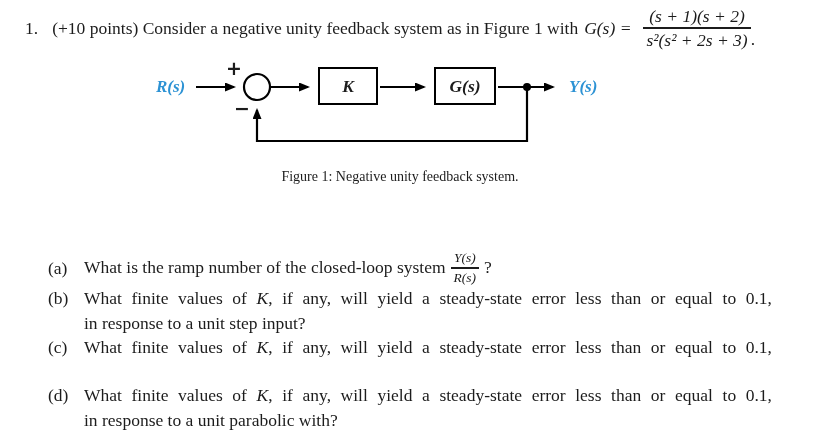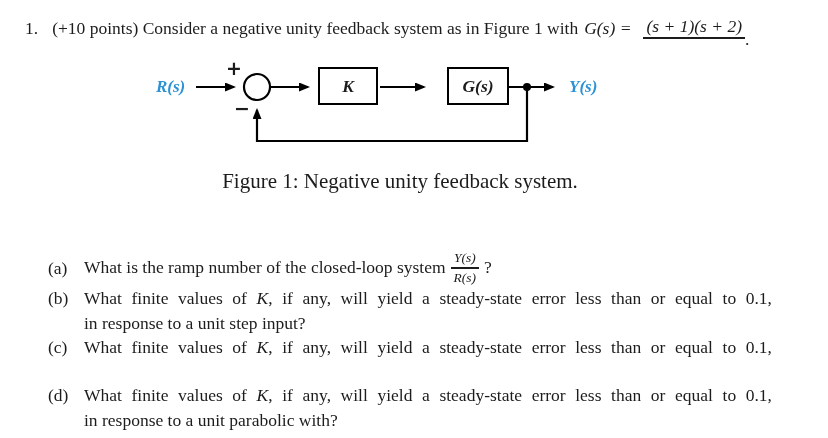--- a/index.html
+++ b/index.html
@@ -30,26 +30,26 @@
   .dlabel { position: absolute; font-weight: bold; font-style: italic; font-size: 17px; }
   .blue { color: #2c92d4; }
   .sign { position: absolute; font-size: 19px; font-weight: bold; font-style: normal;
           color: #1c1c1c; font-family: "DejaVu Sans", sans-serif; line-height: 1; }
   .block {
     position: absolute; top: 11px; height: 38px; border: 2.2px solid #000;
     background: #fff; display: flex; align-items: center; justify-content: center;
     font-weight: bold; font-style: italic; font-size: 17.5px;
   }
   .block-k { left: 168px; width: 60px; }
-  .block-g { left: 284px; width: 62px; margin-left: 13px; }
+  .block-g { left: 284px; width: 62px; }
 
   
   .caption {
     position: absolute; left: 0; top: 169px; width: 800px;
-    text-align: center; font-size: 21px; font-family: Liberation Serif, serif;
+    text-align: center; font-size: 14px; font-family: Liberation Serif, serif;
   }
 
   
   .questions { position: absolute; left: 48px; top: 0; width: 724px; font-size: 17.5px; }
   .q-item { position: absolute; left: 0; display: flex; width: 724px; }
   .q-label { width: 36px; flex: 0 0 36px; }
   .q-body { flex: 1; }
   .q-line1 { text-align: justify; text-align-last: justify; }
   .q-line2 { margin-top: 1px; }
   .q-flexline { display: flex; align-items: center; }
@@ -65,20 +65,21 @@
 
 <div class="page">
 
   <div class="header-line">
     <span class="prob-num">1.</span>
     <span class="intro-text">(+10 points) Consider a negative unity feedback system as in Figure 1 with</span>
     <span class="gs-label">G(s) =</span>
     <span class="frac">
       <span class="num">(s + 1)(s + 2)</span>
       <span class="bar"></span>
+      <span class="den">s²(s² + 2s + 3)</span>
     </span>
     <span class="end-period">.</span>
   </div>
 
   <div class="diagram">
     <svg width="470" height="92" viewBox="0 0 470 92">
       <defs>
         <marker id="arrow" markerWidth="11" markerHeight="9" refX="9" refY="4.5" orient="auto" markerUnits="userSpaceOnUse">
           <polygon points="0,0 11,4.5 0,9" fill="#000"></polygon>
         </marker>

